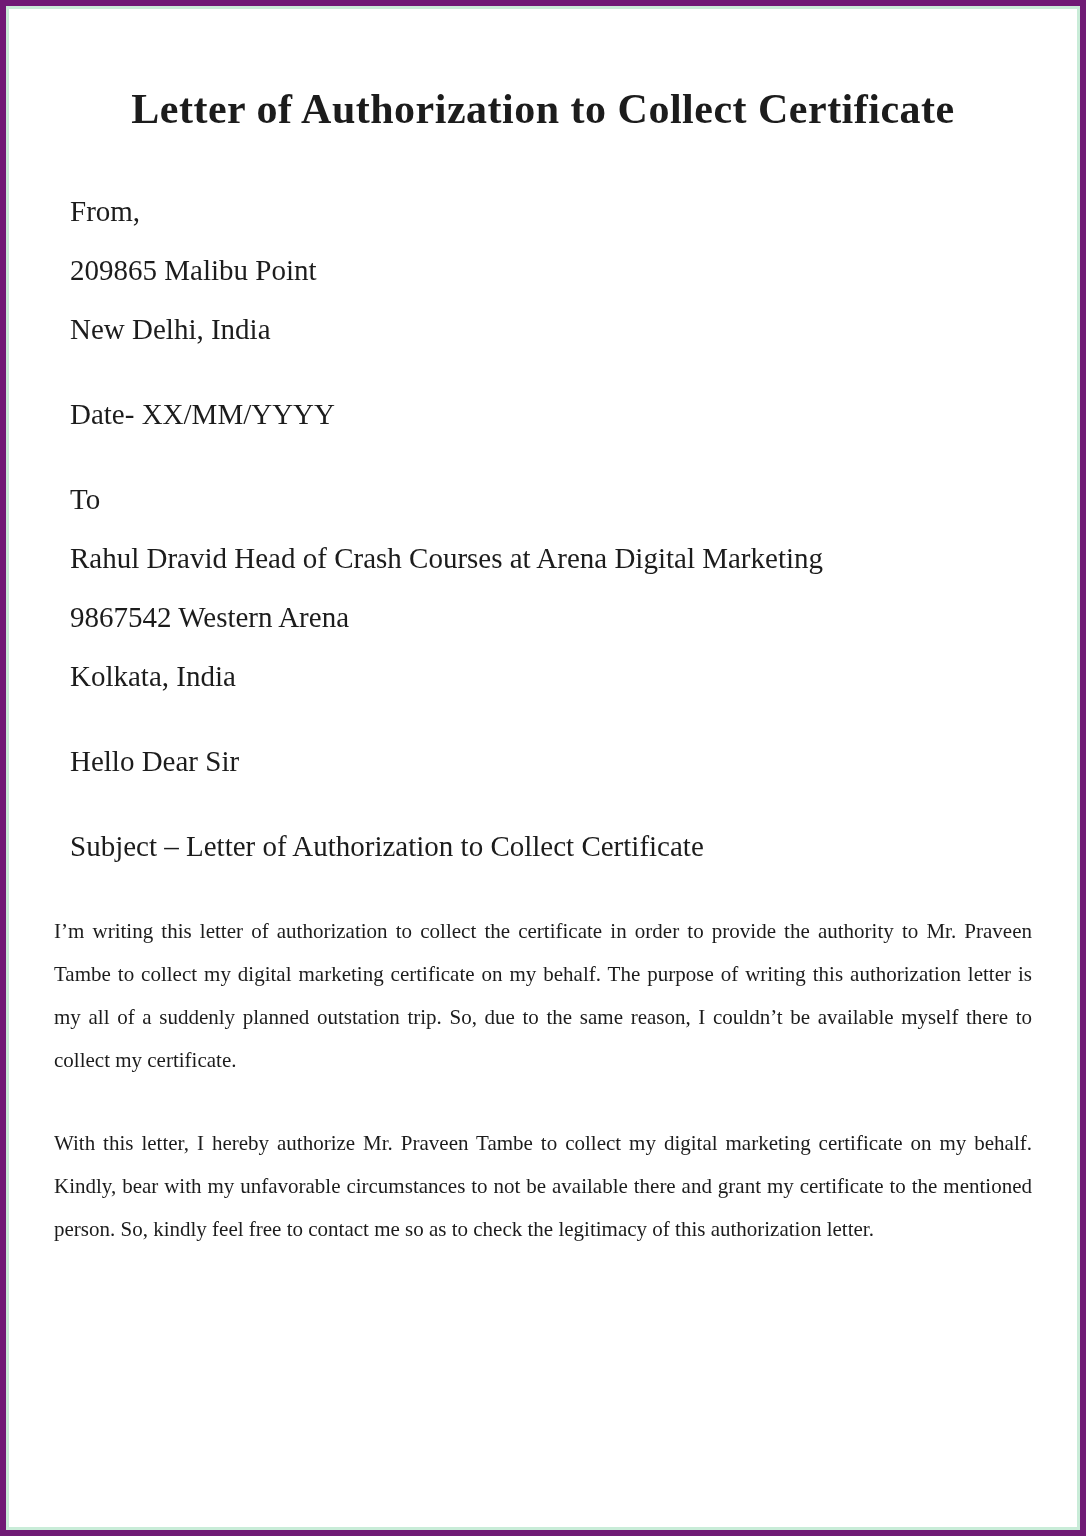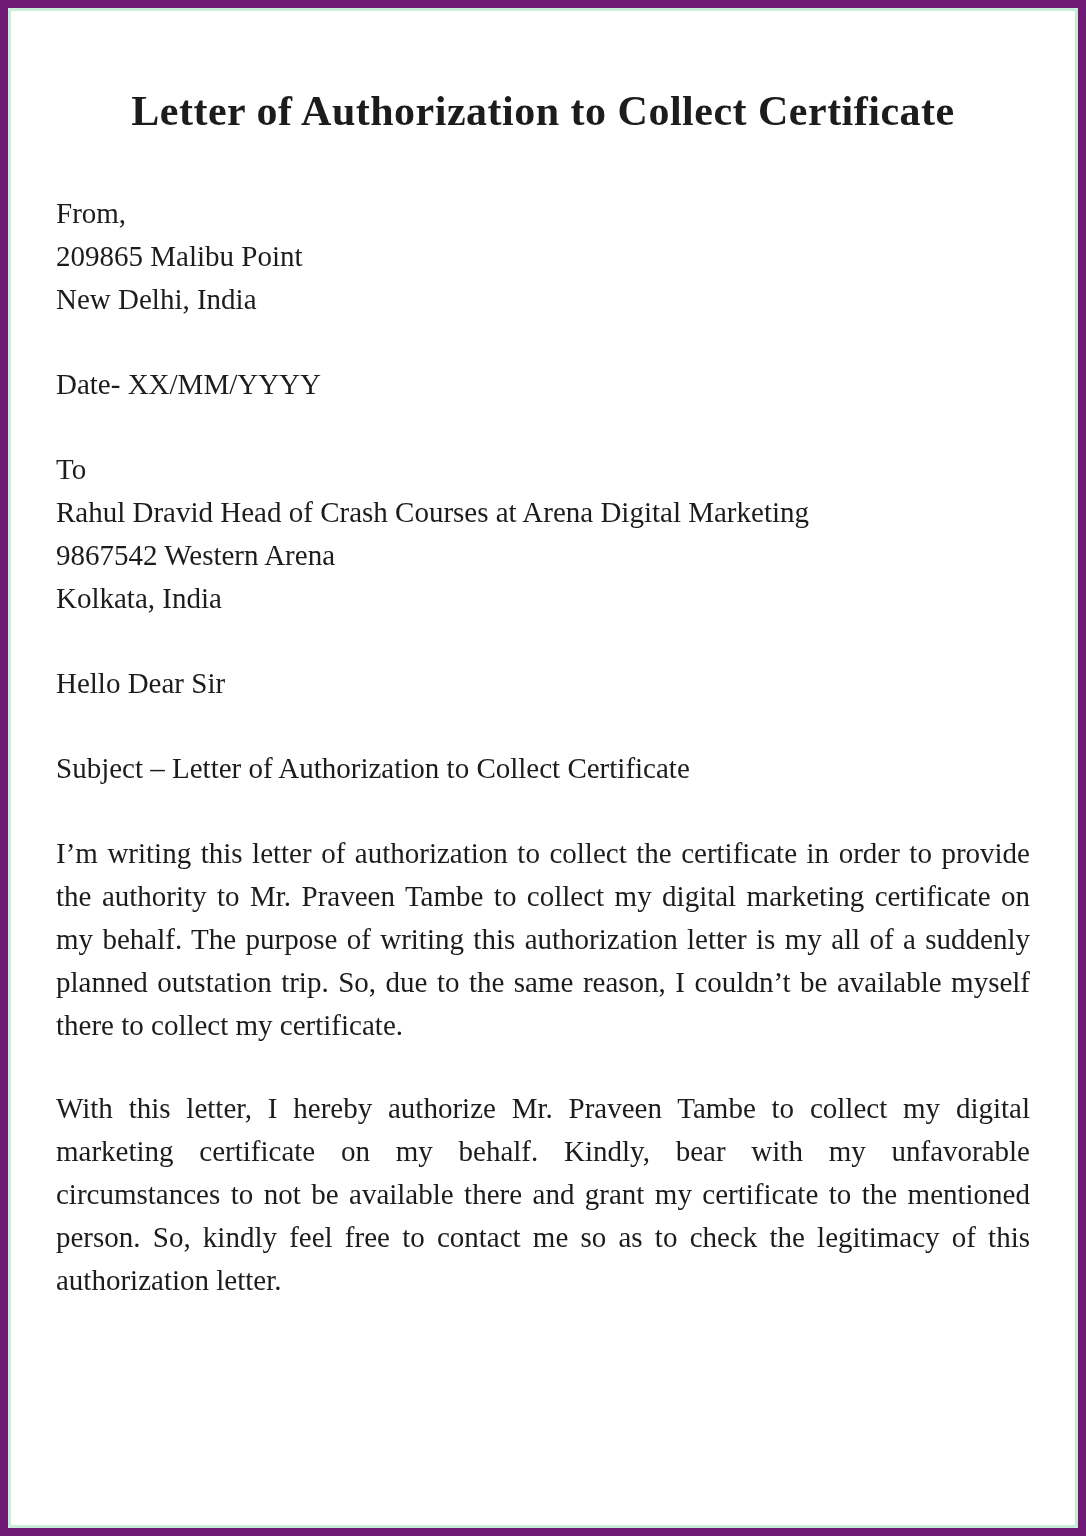--- a/index.html
+++ b/index.html
@@ -6,21 +6,21 @@
     margin: 0;
     padding: 0;
     background: #ffffff;
   }
   .page {
     position: relative;
     width: 1086px;
     height: 1536px;
     box-sizing: border-box;
     background: #ffffff;
-    border: 8px solid #701a75;
+    border: 6px solid #701a75;
     box-shadow: inset 0 0 0 3px #c9ecd8;
     font-family: "Liberation Serif", serif;
     color: #1c1c1c;
     overflow: hidden;
   }
   .content {
     box-sizing: border-box;
     padding: 52px 48px 0 48px;
   }
   .title {
@@ -30,24 +30,24 @@
     text-align: center;
     margin: 28px 0 58px 0;
     letter-spacing: 0.5px;
   }
   .block {
     margin: 0 0 42px 0;
   }
   .line {
     font-size: 29px;
     line-height: 43px;
-    margin: 0;
+    margin: 16px;
   }
   .para {
-    font-size: 29px;
+    font-size: 21px;
     line-height: 43px;
     margin: 0 0 40px 0;
     text-align: justify;
   }
   .sig-block {
     margin-top: 30px;
   }
 </style>
 </head>
 <body>

